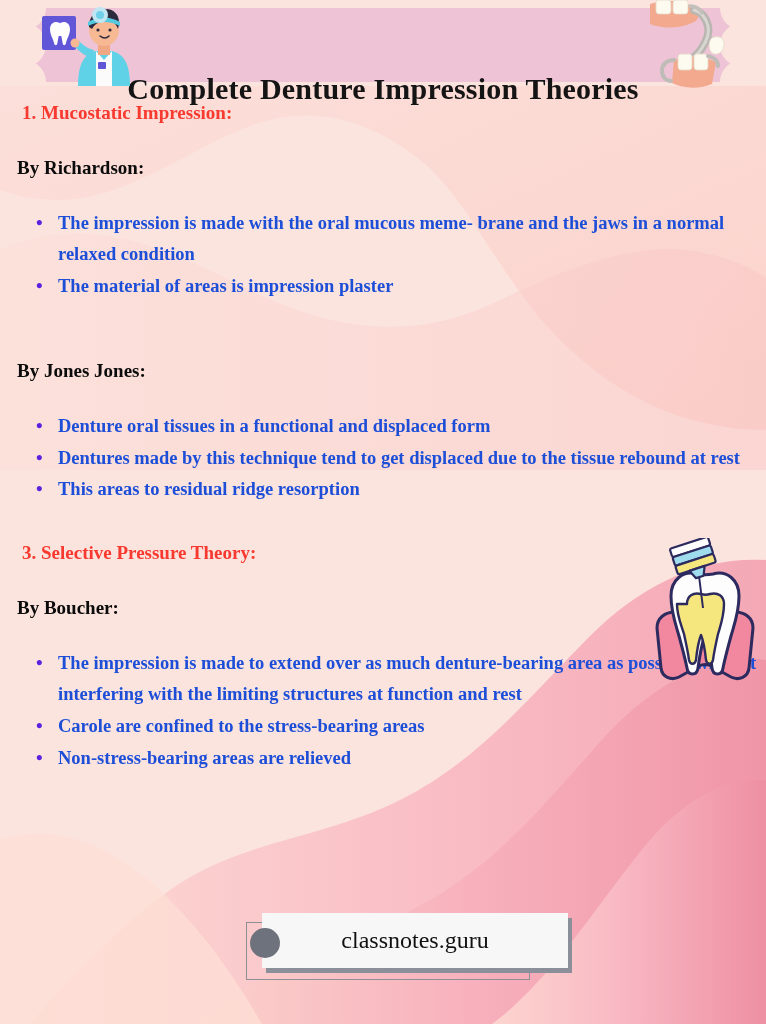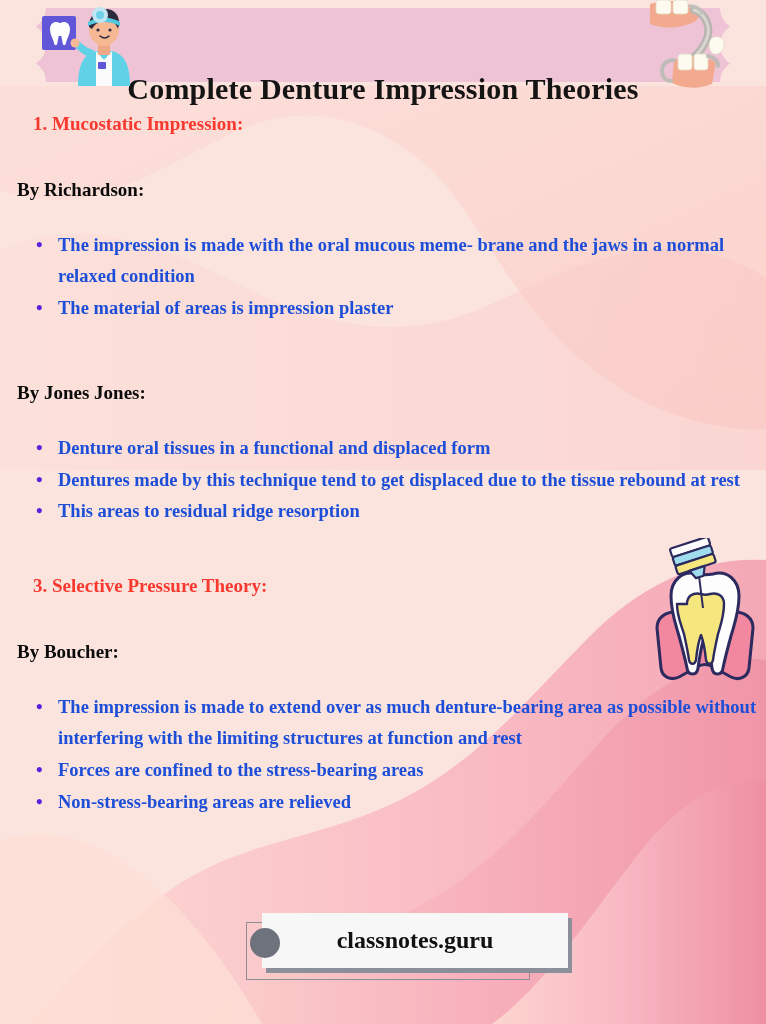--- a/index.html
+++ b/index.html
@@ -88,21 +88,21 @@
     z-index: 4;
   }
 
   .section { position: relative; }
 
   .section-title {
     color: #f8392f;
     font-size: 19px;
     font-weight: bold;
     padding: 0 0 0 17px;
-    margin: 16px;
+    margin: 5px;
     line-height: 1.25;
   }
 
   .section-author {
     color: #0b0b0b;
     font-size: 19px;
     font-weight: bold;
     padding: 0 0 0 17px;
     margin: 0;
     line-height: 1.25;
@@ -136,21 +136,20 @@
   .gap-section      { height: 30px; }
 
   
   .watermark {
     position: absolute;
     left: 246px;
     top: 908px;
     width: 334px;
     height: 76px;
     z-index: 8;
-    font-weight: bold;
   }
   .wm-outline {
     position: absolute;
     left: 0;
     top: 14px;
     width: 284px;
     height: 58px;
     border: 1px solid #8e8e96;
     box-sizing: border-box;
   }
@@ -360,21 +359,21 @@
 
   <div class="gap-section"></div>
 
   <div class="section">
     <p class="section-title">3. Selective Pressure Theory:</p>
     <div class="gap-title-author"></div>
     <p class="section-author">By Boucher:</p>
     <div class="gap-author-list"></div>
     <ul class="bullets">
       <li>The impression is made to extend over as much denture-bearing area as possible without interfering with the limiting structures at function and rest</li>
-      <li>Forces are confined to the stress-bearing areas</li>
+      <li>Carole are confined to the stress-bearing areas</li>
       <li>Non-stress-bearing areas are relieved</li>
     </ul>
   </div>
 
 </div>
 
 <div class="watermark">
   <div class="wm-outline"></div>
   <div class="wm-shadow"></div>
   <div class="wm-card"></div>

